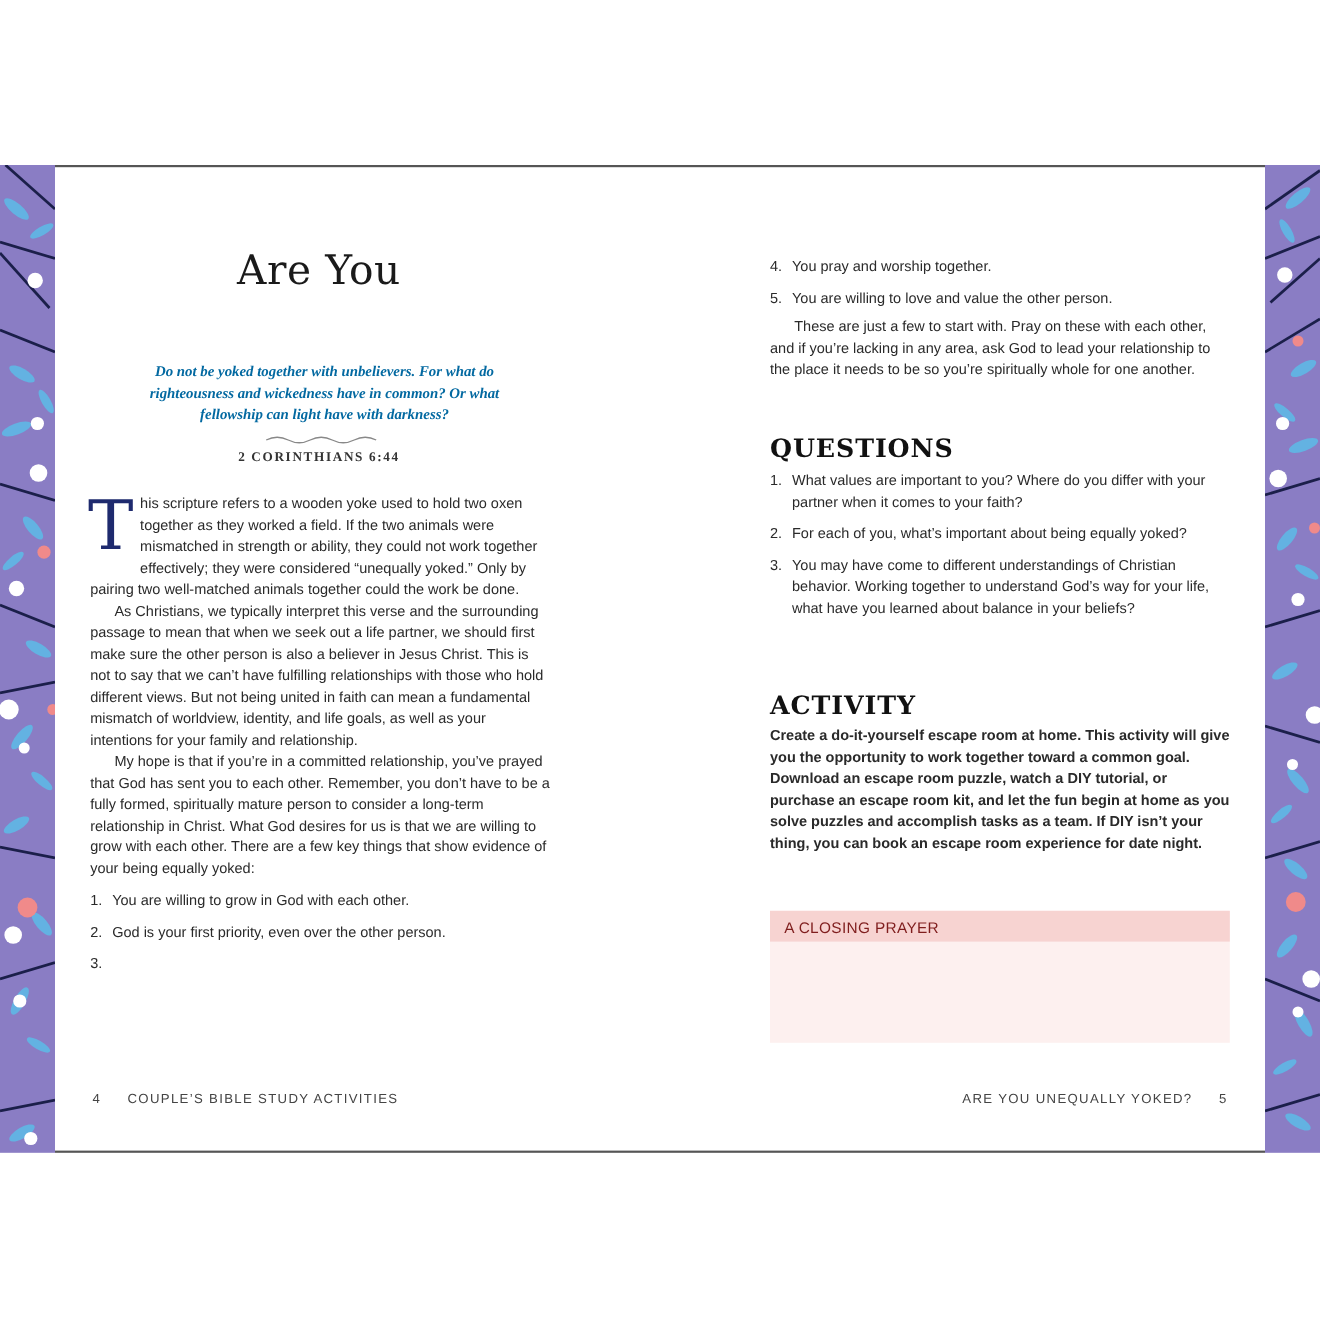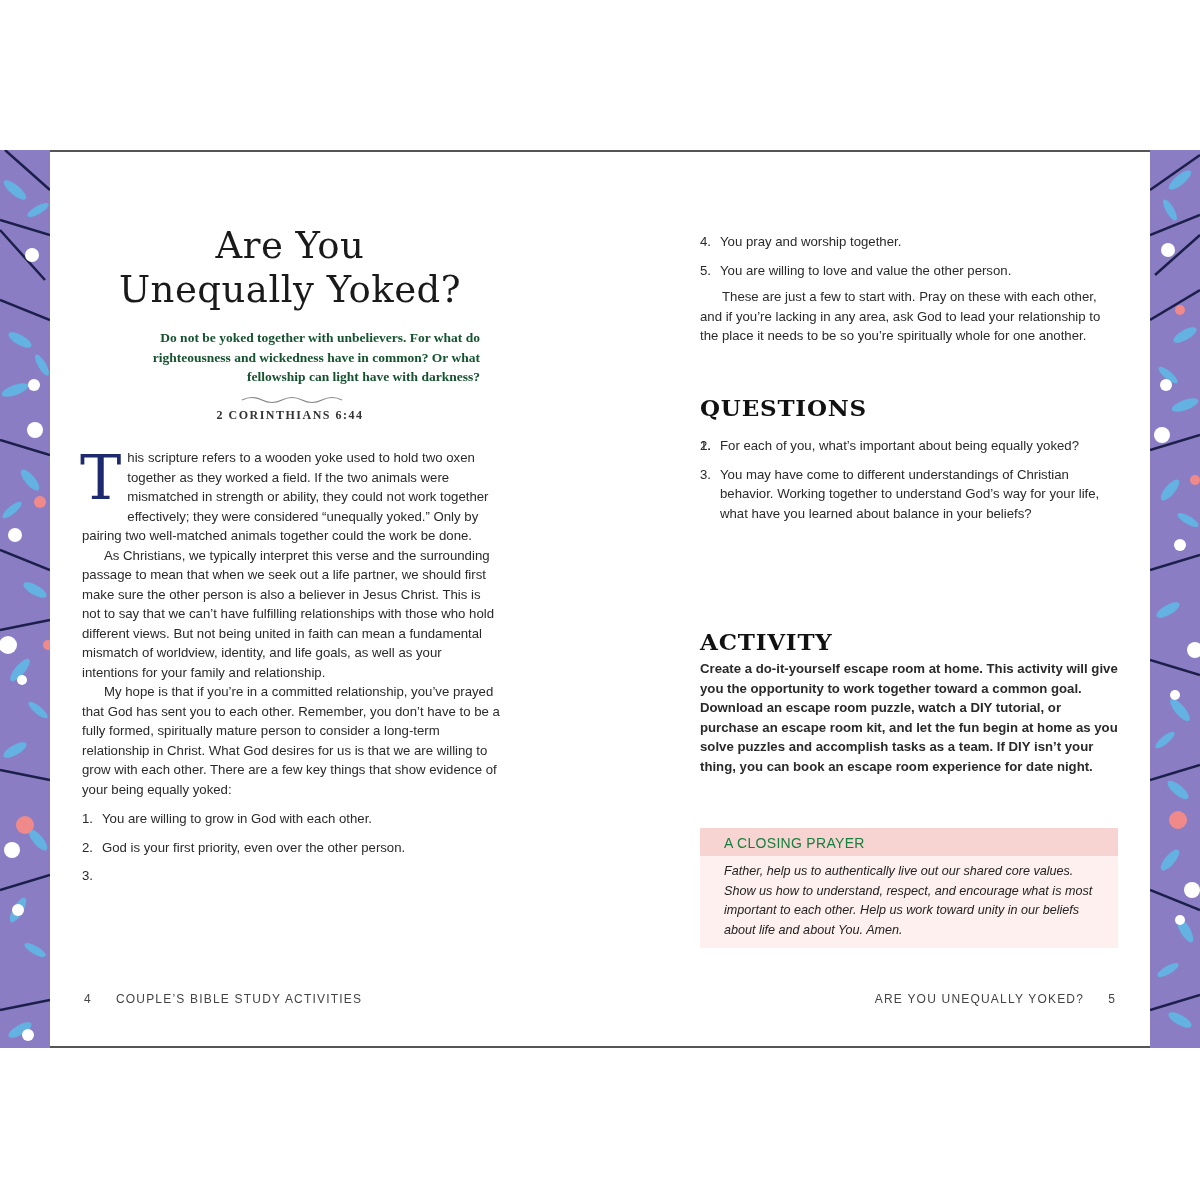--- a/index.html
+++ b/index.html
@@ -21,23 +21,23 @@
     }
     .page-left { left: 50px; width: 550px; }
     .page-right { left: 600px; width: 550px; }
 
     .title {
       position: absolute; left: 0; width: 480px; top: 72px; text-align: center;
       font-family: "DejaVu Serif", serif; font-size: 37px; line-height: 44px; color: #1a1a1a;
       font-weight: normal; letter-spacing: 0.5px;
     }
     .epigraph {
-      position: absolute; left: 60px; width: 370px; top: 176px; text-align: right;
-      font-family: "Liberation Serif", serif; font-weight: bold;
-      font-size: 13.5px; line-height: 19.5px; color: #14532d;
+      position: absolute; left: 60px; width: 370px; top: 176px; text-align: center;
+      font-family: "Liberation Serif", serif; font-style: italic; font-weight: bold;
+      font-size: 13.5px; line-height: 19.5px; color: #0369a1;
     }
     .ornament { position: absolute; left: 190px; top: 242px; width: 110px; height: 10px; }
     .citation {
       position: absolute; left: 0; width: 480px; top: 256px; text-align: center;
       font-family: "Liberation Serif", serif; font-weight: bold; font-size: 12px; letter-spacing: 1.5px; color: #333;
     }
     .body-text {
       position: absolute; left: 32px; width: 418px;
       font-family: "Liberation Sans", sans-serif; font-size: 13.2px; line-height: 19.5px; color: #2a2a2a;
     }
@@ -52,22 +52,22 @@
     .num-list li .n { position: absolute; left: 0; top: 0; }
     .section-head {
       position: absolute; left: 100px; font-family: "DejaVu Serif", serif; font-weight: bold;
       font-size: 23px; letter-spacing: 0.8px; color: #111;
     }
     .prayer-box {
       position: absolute; left: 100px; top: 676px; width: 418px; height: 120px;
       background: #fdf0ef;
     }
     .prayer-head {
-      height: 28px; background: #f7d3d1; padding-left: 24px; line-height: 30px;
-      font-family: "Liberation Sans", sans-serif; font-size: 14px; color: #15803d; letter-spacing: 0.3px;
+      height: 28px; background: #f7d3d1; padding-left: 13px; line-height: 30px;
+      font-family: "Liberation Sans", sans-serif; font-size: 14px; color: #7f1d1d; letter-spacing: 0.3px;
     }
     .prayer-text {
       padding: 6px 24px 0 24px; font-family: "Liberation Sans", sans-serif; font-style: italic;
       font-size: 12.6px; line-height: 19.5px; color: #222;
     }
     .folio {
       position: absolute; top: 840px; font-family: "Liberation Sans", sans-serif; font-size: 12px;
       letter-spacing: 1.2px; color: #444;
     }
     .folio .pg { margin: 0 12px; }
@@ -123,21 +123,20 @@
         <circle cx="40" cy="352" r="6"></circle>
           <circle cx="48" cy="495" r="5"></circle>
           <circle cx="25" cy="675" r="9"></circle>
       </g>
     </svg>
   </div>
 
   <div class="page page-left">
     <h1 class="title" style="margin:0;">
       <span>Are You</span><br>
-      <span>Unequally Yoked?</span>
     </h1>
     <div class="epigraph">Do not be yoked together with unbelievers. For what do righteousness and wickedness have in common? Or what fellowship can light have with darkness?</div>
     <svg class="ornament" viewBox="0 0 110 10">
       <path d="M2 6 Q 12 1 22 6 T 42 6 T 62 6 T 82 6 T 102 6" stroke="#888" stroke-width="1.2" fill="none"></path>
     </svg>
     <div class="citation">2 CORINTHIANS 6:44</div>
 
     <div class="body-text" style="top:296px;">
       <p class="first">
         <span class="dropcap">T</span><span>his scripture refers to a wooden yoke used to hold two oxen together as they worked a field. If the two animals were mismatched in strength or ability, they could not work together effectively; they were considered “unequally yoked.” Only by pairing two well-matched animals together could the work be done.</span>
@@ -161,34 +160,33 @@
       <ol class="num-list" style="margin-top:0;">
         <li><span class="n">4.</span><span>You pray and worship together.</span></li>
         <li><span class="n">5.</span><span>You are willing to love and value the other person.</span></li>
       </ol>
       <p style="margin-top:-2px;">These are just a few to start with. Pray on these with each other, and if you’re lacking in any area, ask God to lead your relationship to the place it needs to be so you’re spiritually whole for one another.</p>
     </div>
 
     <div class="section-head" style="top:242px;">QUESTIONS</div>
     <div class="body-text" style="left:100px; top:275px;">
       <ol class="num-list" style="margin-top:0;">
-        <li><span class="n">1.</span></li>
+        <li><span class="n">1.</span><span>What values are important to you? Where do you differ with your partner when it comes to your faith?</span></li>
         <li><span class="n">2.</span><span>For each of you, what’s important about being equally yoked?</span></li>
         <li><span class="n">3.</span><span>You may have come to different understandings of Christian behavior. Working together to understand God’s way for your life, what have you learned about balance in your beliefs?</span></li>
       </ol>
     </div>
 
     <div class="section-head" style="top:476px;">ACTIVITY</div>
     <div class="body-text" style="left:100px; top:507px;font-weight:bold;">
       <p class="first">Create a do-it-yourself escape room at home. This activity will give you the opportunity to work together toward a common goal. Download an escape room puzzle, watch a DIY tutorial, or purchase an escape room kit, and let the fun begin at home as you solve puzzles and accomplish tasks as a team. If DIY isn’t your thing, you can book an escape room experience for date night.</p>
     </div>
 
     <div class="prayer-box">
       <div class="prayer-head">A CLOSING PRAYER</div>
-      <div class="prayer-text">Father, help us to authentically live out our shared core values. Show us how to understand, respect, and encourage what is most important to each other. Help us work toward unity in our beliefs about life and about You. Amen.</div>
     </div>
 
     <div class="folio" style="right:34px;">
       <span>ARE YOU UNEQUALLY YOKED?</span><span class="pg"></span><span>5</span>
     </div>
   </div>
 
   <div class="border-strip border-right">
     <svg width="50" height="898" viewBox="0 0 50 898">
       <g stroke="#1b1f4a" stroke-width="2.5" fill="none">

